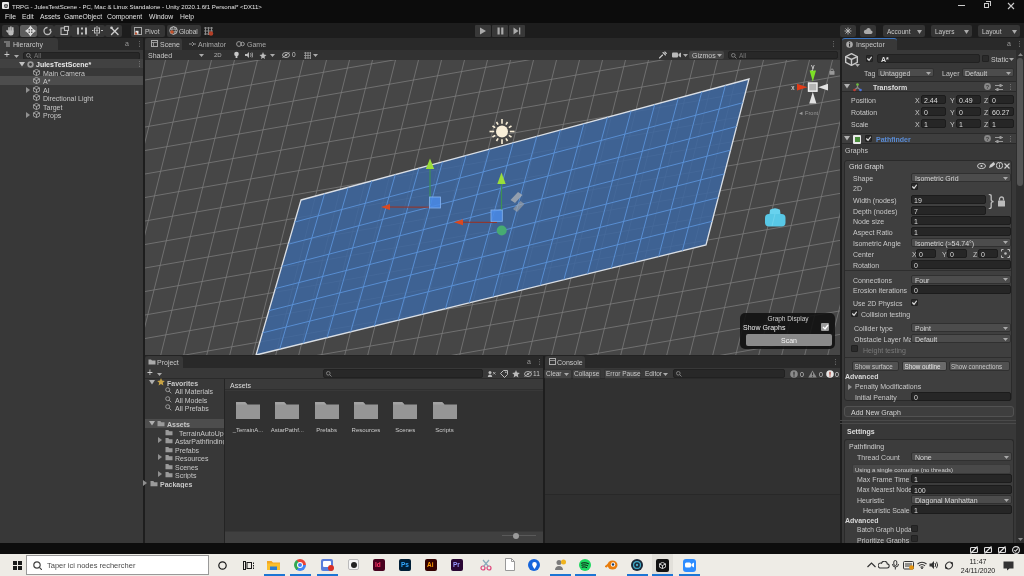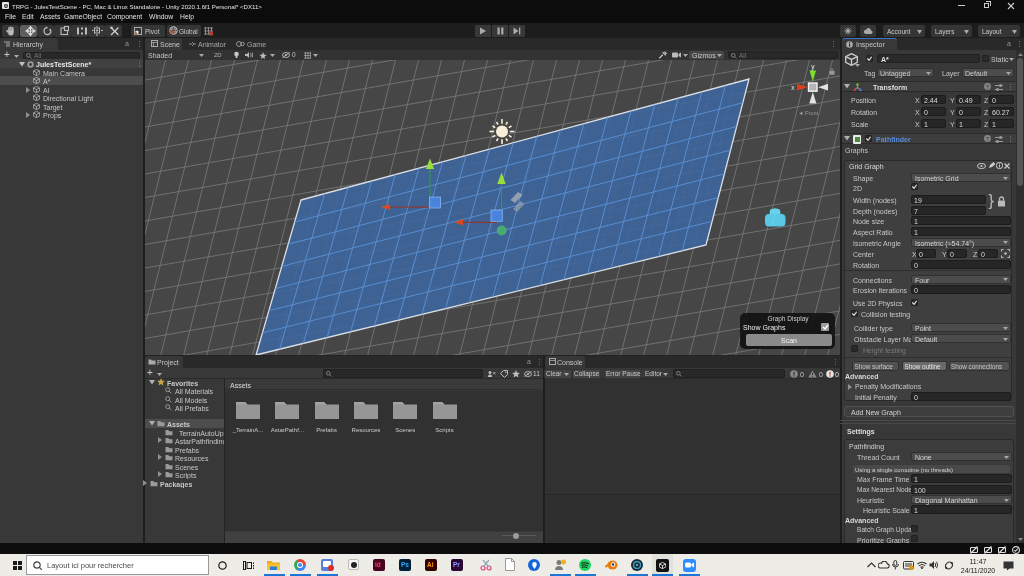--- a/index.html
+++ b/index.html
@@ -938,21 +938,21 @@
     <rect x="0" y="0" width="4" height="4" fill="#1a1a1a"></rect>
     <rect x="5" y="0" width="4" height="4" fill="#1a1a1a"></rect>
     <rect x="0" y="5" width="4" height="4" fill="#1a1a1a"></rect>
     <rect x="5" y="5" width="4" height="4" fill="#1a1a1a"></rect>
   </svg>
 <div class="abs" style="left:26px;top:555px;width:183px;height:20px;background:#fff;border:1px solid #999;"></div>
 <svg class="abs" style="left:33px;top:561px" width="9" height="9">
     <circle cx="4" cy="4" r="3.2" fill="none" stroke="#444" stroke-width="1.2"></circle>
     <path d="M6.4 6.4L9.3 9.3" stroke="#444" stroke-width="1.2"></path>
   </svg>
-<div class="abs txt" style="left:47px;top:562px;color:#4a4a4a;font-size:7.5px;">Layout ici pour rechercher</div>
+<div class="abs txt" style="left:47px;top:562px;color:#4a4a4a;font-size:7.5px;">Taper ici nodes rechercher</div>
 <svg class="abs" style="left:218px;top:561px" width="9" height="9">
     <circle cx="4.5" cy="4.5" r="3.7" fill="none" stroke="#1a1a1a" stroke-width="1.2"></circle>
   </svg>
 <svg class="abs" style="left:243px;top:561px" width="11" height="9">
     <rect x="0.5" y="0.5" width="2" height="8" fill="none" stroke="#1a1a1a"></rect>
     <rect x="4" y="1.5" width="4.5" height="6" fill="none" stroke="#1a1a1a"></rect>
     <rect x="10" y="1.5" width="1" height="1.5" fill="#1a1a1a"></rect>
     <rect x="10" y="4" width="1" height="1.5" fill="#1a1a1a"></rect>
     <rect x="10" y="6.5" width="1" height="1.5" fill="#1a1a1a"></rect>
   </svg>

